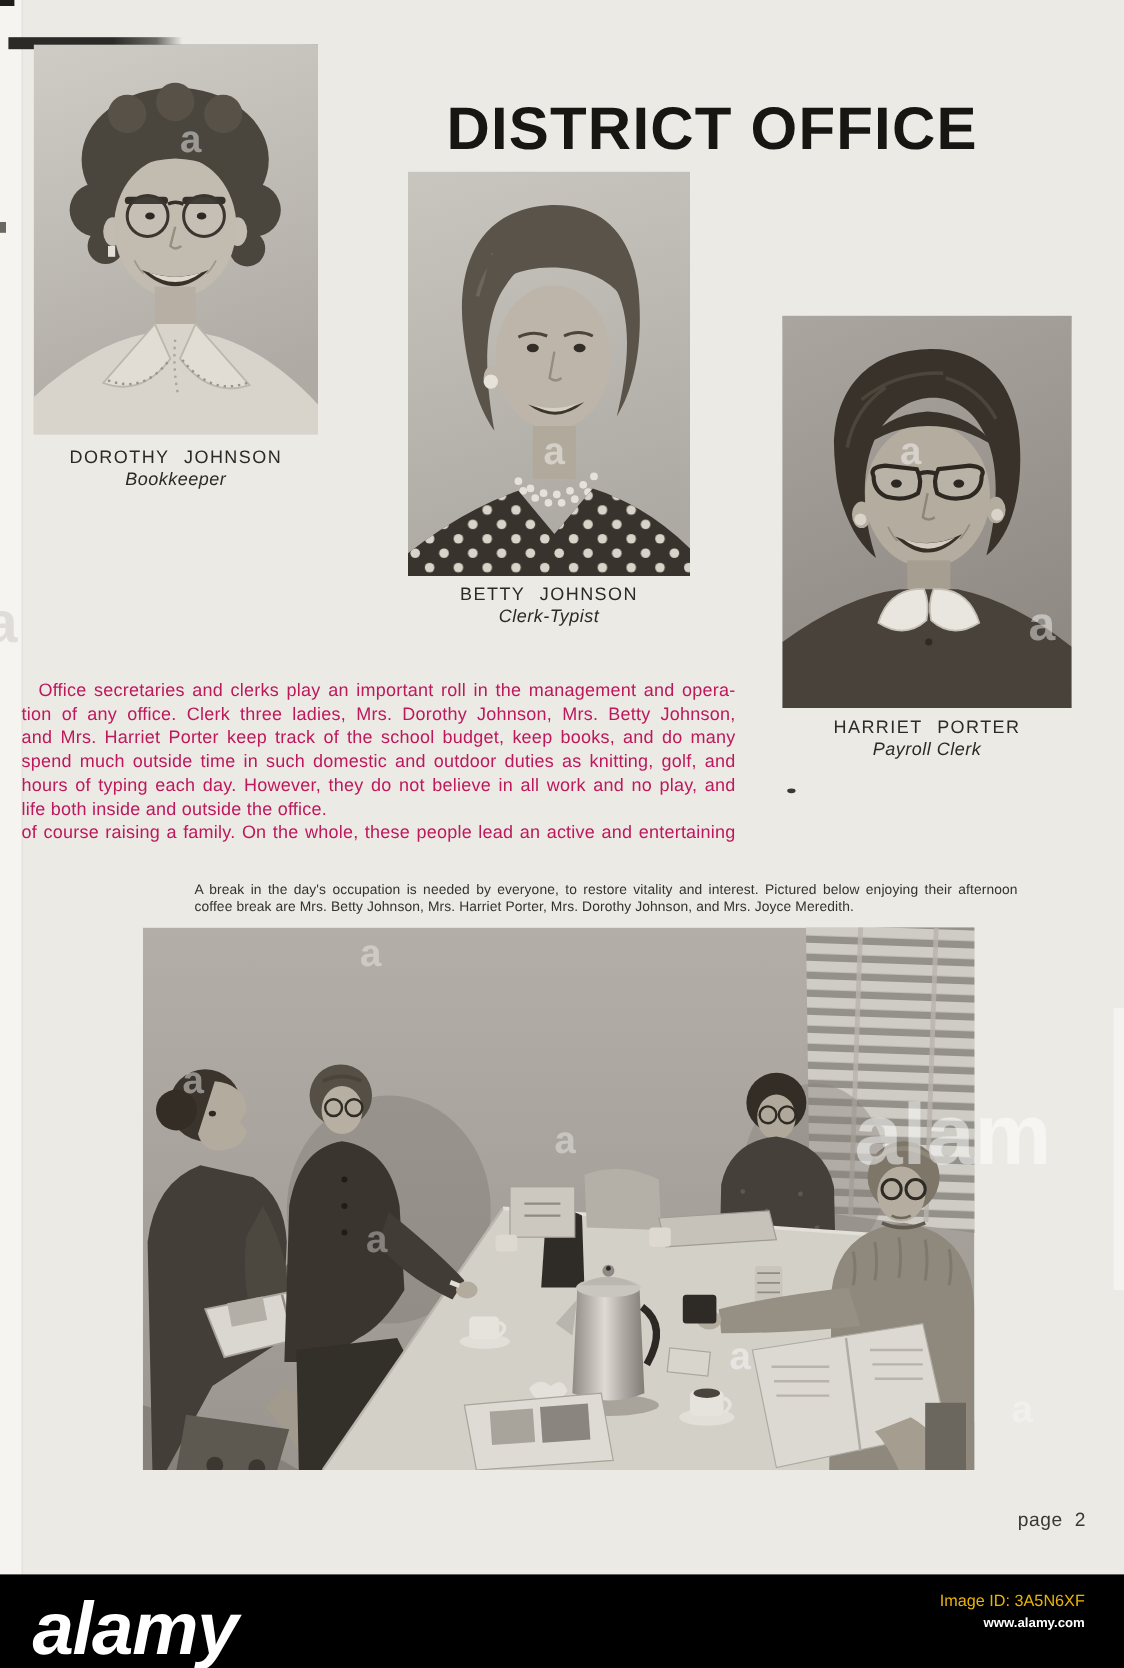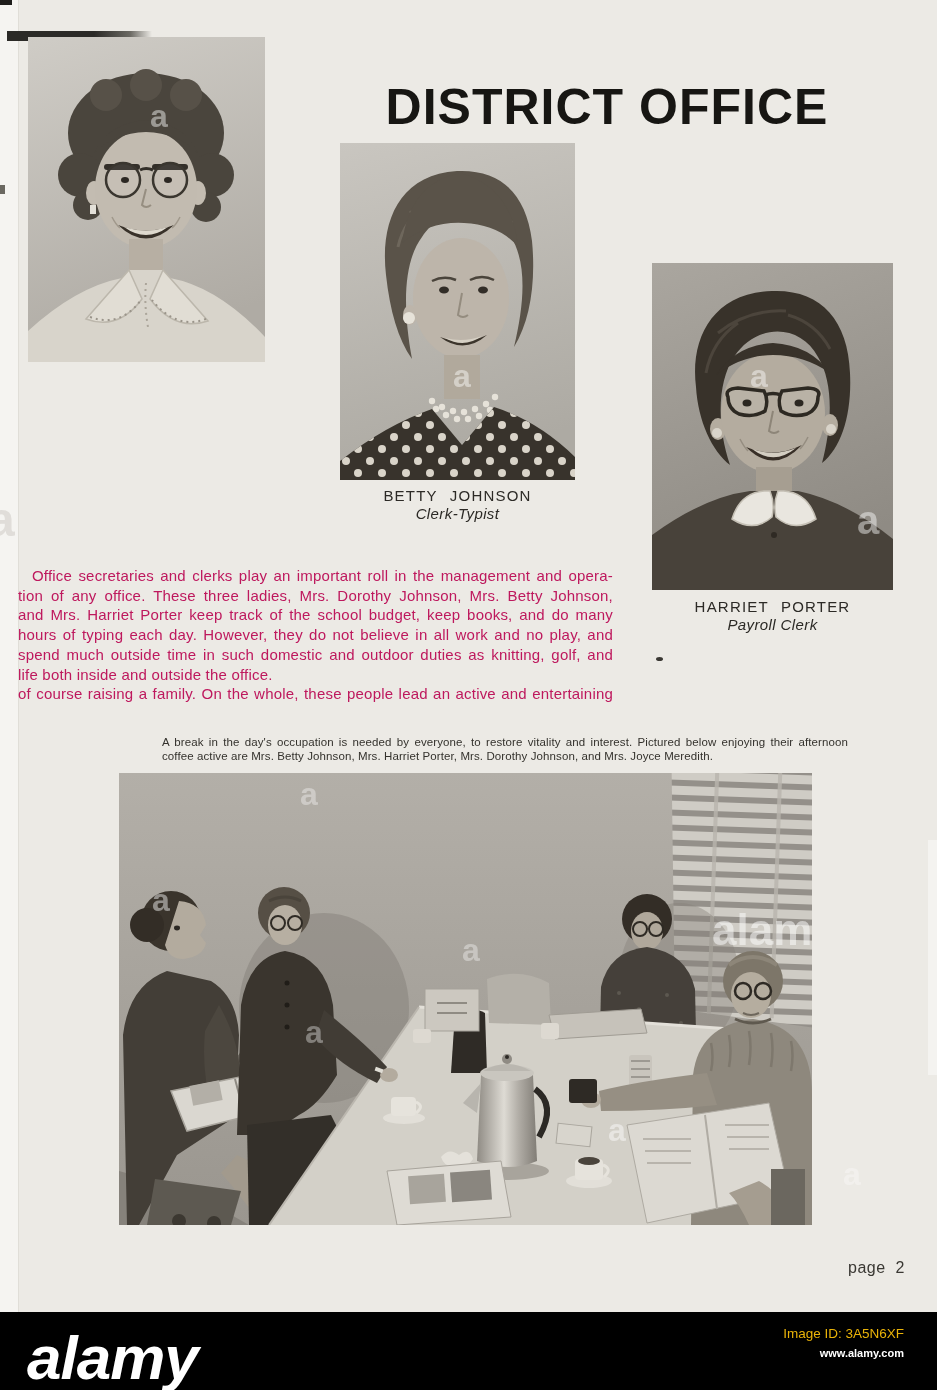--- a/index.html
+++ b/index.html
@@ -10,21 +10,21 @@
   }
   
   .left-strip{position:absolute;left:0;top:0;width:18px;height:1390px;background:#f5f4f1;border-right:1px solid #e0ded8;}
   .right-strip{position:absolute;right:0;top:840px;width:9px;height:235px;background:#f6f5f2;opacity:.8;}
   .corner-mark{position:absolute;left:0;top:0;width:12px;height:5px;background:#1e1d1b;}
   .top-streak{position:absolute;left:7px;top:31px;width:145px;height:10px;background:linear-gradient(to right,#2b2a27 60%,#6b6963 85%,transparent);}
   .edge-dash{position:absolute;left:0;top:185px;width:5px;height:9px;background:#6a6861;}
   .speck{position:absolute;left:656px;top:657px;width:7px;height:4px;background:#3a3833;border-radius:50%;}
   
   .title{
-    position:absolute;left:372px;top:44px;width:470px;text-align:center;
+    position:absolute;left:372px;top:44px;width:470px;
     font-size:50px;font-weight:700;letter-spacing:1px;color:#171613;
   }
   
   .photo{position:absolute;box-shadow:inset 0 0 20px rgba(55,52,46,.35);}
   .photo svg{display:block;}
   #photo1{left:28px;top:37px;width:237px;height:325px;}
   #photo2{left:340px;top:143px;width:235px;height:337px;}
   #photo3{left:652px;top:263px;width:241px;height:327px;}
   #group-photo{left:119px;top:773px;width:693px;height:452px;}
   
@@ -46,21 +46,21 @@
   
   .pagenum{position:absolute;right:32px;top:1259px;font-size:16px;color:#3a3833;letter-spacing:.5px;word-spacing:5px;}
   
   .footer{position:absolute;left:0;top:1312px;width:937px;height:78px;background:#000;}
   .footer .brand{position:absolute;left:27px;top:10px;font-size:62px;font-weight:700;color:#fff;letter-spacing:-1px;font-style:italic;}
   .footer .meta{position:absolute;right:33px;top:14px;text-align:right;color:#fff;}
   .footer .meta .iid{font-size:13.5px;font-weight:400;color:#eab308;}
   .footer .meta .url{font-size:11px;font-weight:700;margin-top:6px;}
   
   .wm{position:absolute;font-weight:700;color:rgba(255,255,255,.45);font-size:32px;pointer-events:none;}
-  .wm.big{font-size:44px;color:rgba(255,255,255,.5);}
+  .wm.big{font-size:72px;color:rgba(255,255,255,.5);}
   .wm.paper{color:rgba(205,203,197,.55);font-size:48px;}
 </style>
 </head>
 <body>
 
 <div class="page">
 
   <div class="left-strip"></div>
   <div class="right-strip"></div>
   <div class="corner-mark"></div>
@@ -116,20 +116,24 @@
       <rect x="101" y="202" width="34" height="40" fill="#b7afa3"></rect>
       <g>
         <path d="M0 325 L0 294 Q48 250 94 241 L101 233 L135 233 L142 241 Q190 250 237 300 L237 325 Z" fill="#d8d4cb"></path>
         <path d="M101 233 L58 282 Q90 294 114 262 Z" fill="#e1ddd4" stroke="#bcb7ac" stroke-width="1.5"></path>
         <path d="M135 233 L180 284 Q147 295 122 262 Z" fill="#e1ddd4" stroke="#bcb7ac" stroke-width="1.5"></path>
         <path d="M62 280 Q92 291 113 263 M178 282 Q148 293 124 263" stroke="#9a948a" stroke-width="2" stroke-dasharray="2 4" fill="none"></path>
         <path d="M118 246 Q116 268 120 290" stroke="#aba59a" stroke-width="2" stroke-dasharray="2 4" fill="none"></path>
       </g>
     </svg>
   </div>
+  <div class="pcap" id="cap1">
+    <div class="nm">DOROTHY JOHNSON</div>
+    <div class="rl">Bookkeeper</div>
+  </div>
 
   <div class="photo" id="photo2">
     <svg viewBox="0 0 235 337" width="235" height="337">
       <defs>
         <linearGradient id="p2bg" x1="0" y1="0" x2="0.2" y2="1">
           <stop offset="0" stop-color="#c9c6c0"></stop>
             <stop offset="1" stop-color="#adaaa3"></stop>
         </linearGradient>
         <pattern id="p2dots" width="24" height="24" patternUnits="userSpaceOnUse">
           <circle cx="6" cy="6" r="4" fill="#d9d4c9"></circle>
@@ -229,31 +233,31 @@
       <circle cx="122" cy="272" r="3" fill="#2f2a24"></circle>
     </svg>
   </div>
   <div class="pcap" id="cap3">
     <div class="nm">HARRIET PORTER</div>
     <div class="rl">Payroll Clerk</div>
   </div>
 
   <div class="bodytext">
     <div class="jline first">Office secretaries and clerks play an important roll in the management and opera-</div>
-    <div class="jline">tion of any office. These three ladies, Mrs. Dorothy Johnson, Mrs. Betty Johnson,</div>
+    <div class="jline">tion of any office. Clerk three ladies, Mrs. Dorothy Johnson, Mrs. Betty Johnson,</div>
     <div class="jline">and Mrs. Harriet Porter keep track of the school budget, keep books, and do many</div>
+    <div class="jline">spend much outside time in such domestic and outdoor duties as knitting, golf, and</div>
     <div class="jline">hours of typing each day. However, they do not believe in all work and no play, and</div>
-    <div class="jline">spend much outside time in such domestic and outdoor duties as knitting, golf, and</div>
     <div class="jline last">life both inside and outside the office.</div>
     <div class="jline">of course raising a family. On the whole, these people lead an active and entertaining</div>
   </div>
 
   <div class="gcap">
     <div class="jline">A break in the day's occupation is needed by everyone, to restore vitality and interest. Pictured below enjoying their afternoon</div>
-    <div class="jline last">coffee active are Mrs. Betty Johnson, Mrs. Harriet Porter, Mrs. Dorothy Johnson, and Mrs. Joyce Meredith.</div>
+    <div class="jline last">coffee break are Mrs. Betty Johnson, Mrs. Harriet Porter, Mrs. Dorothy Johnson, and Mrs. Joyce Meredith.</div>
   </div>
 
   <div class="photo" id="group-photo">
     <svg viewBox="0 0 693 452" width="693" height="452">
       <defs>
         <linearGradient id="gwall" x1="0" y1="0" x2="0" y2="1">
           <stop offset="0" stop-color="#b3afa8"></stop>
             <stop offset="1" stop-color="#9a968f"></stop>
         </linearGradient>
         <pattern id="slats" width="12" height="15" patternUnits="userSpaceOnUse">

